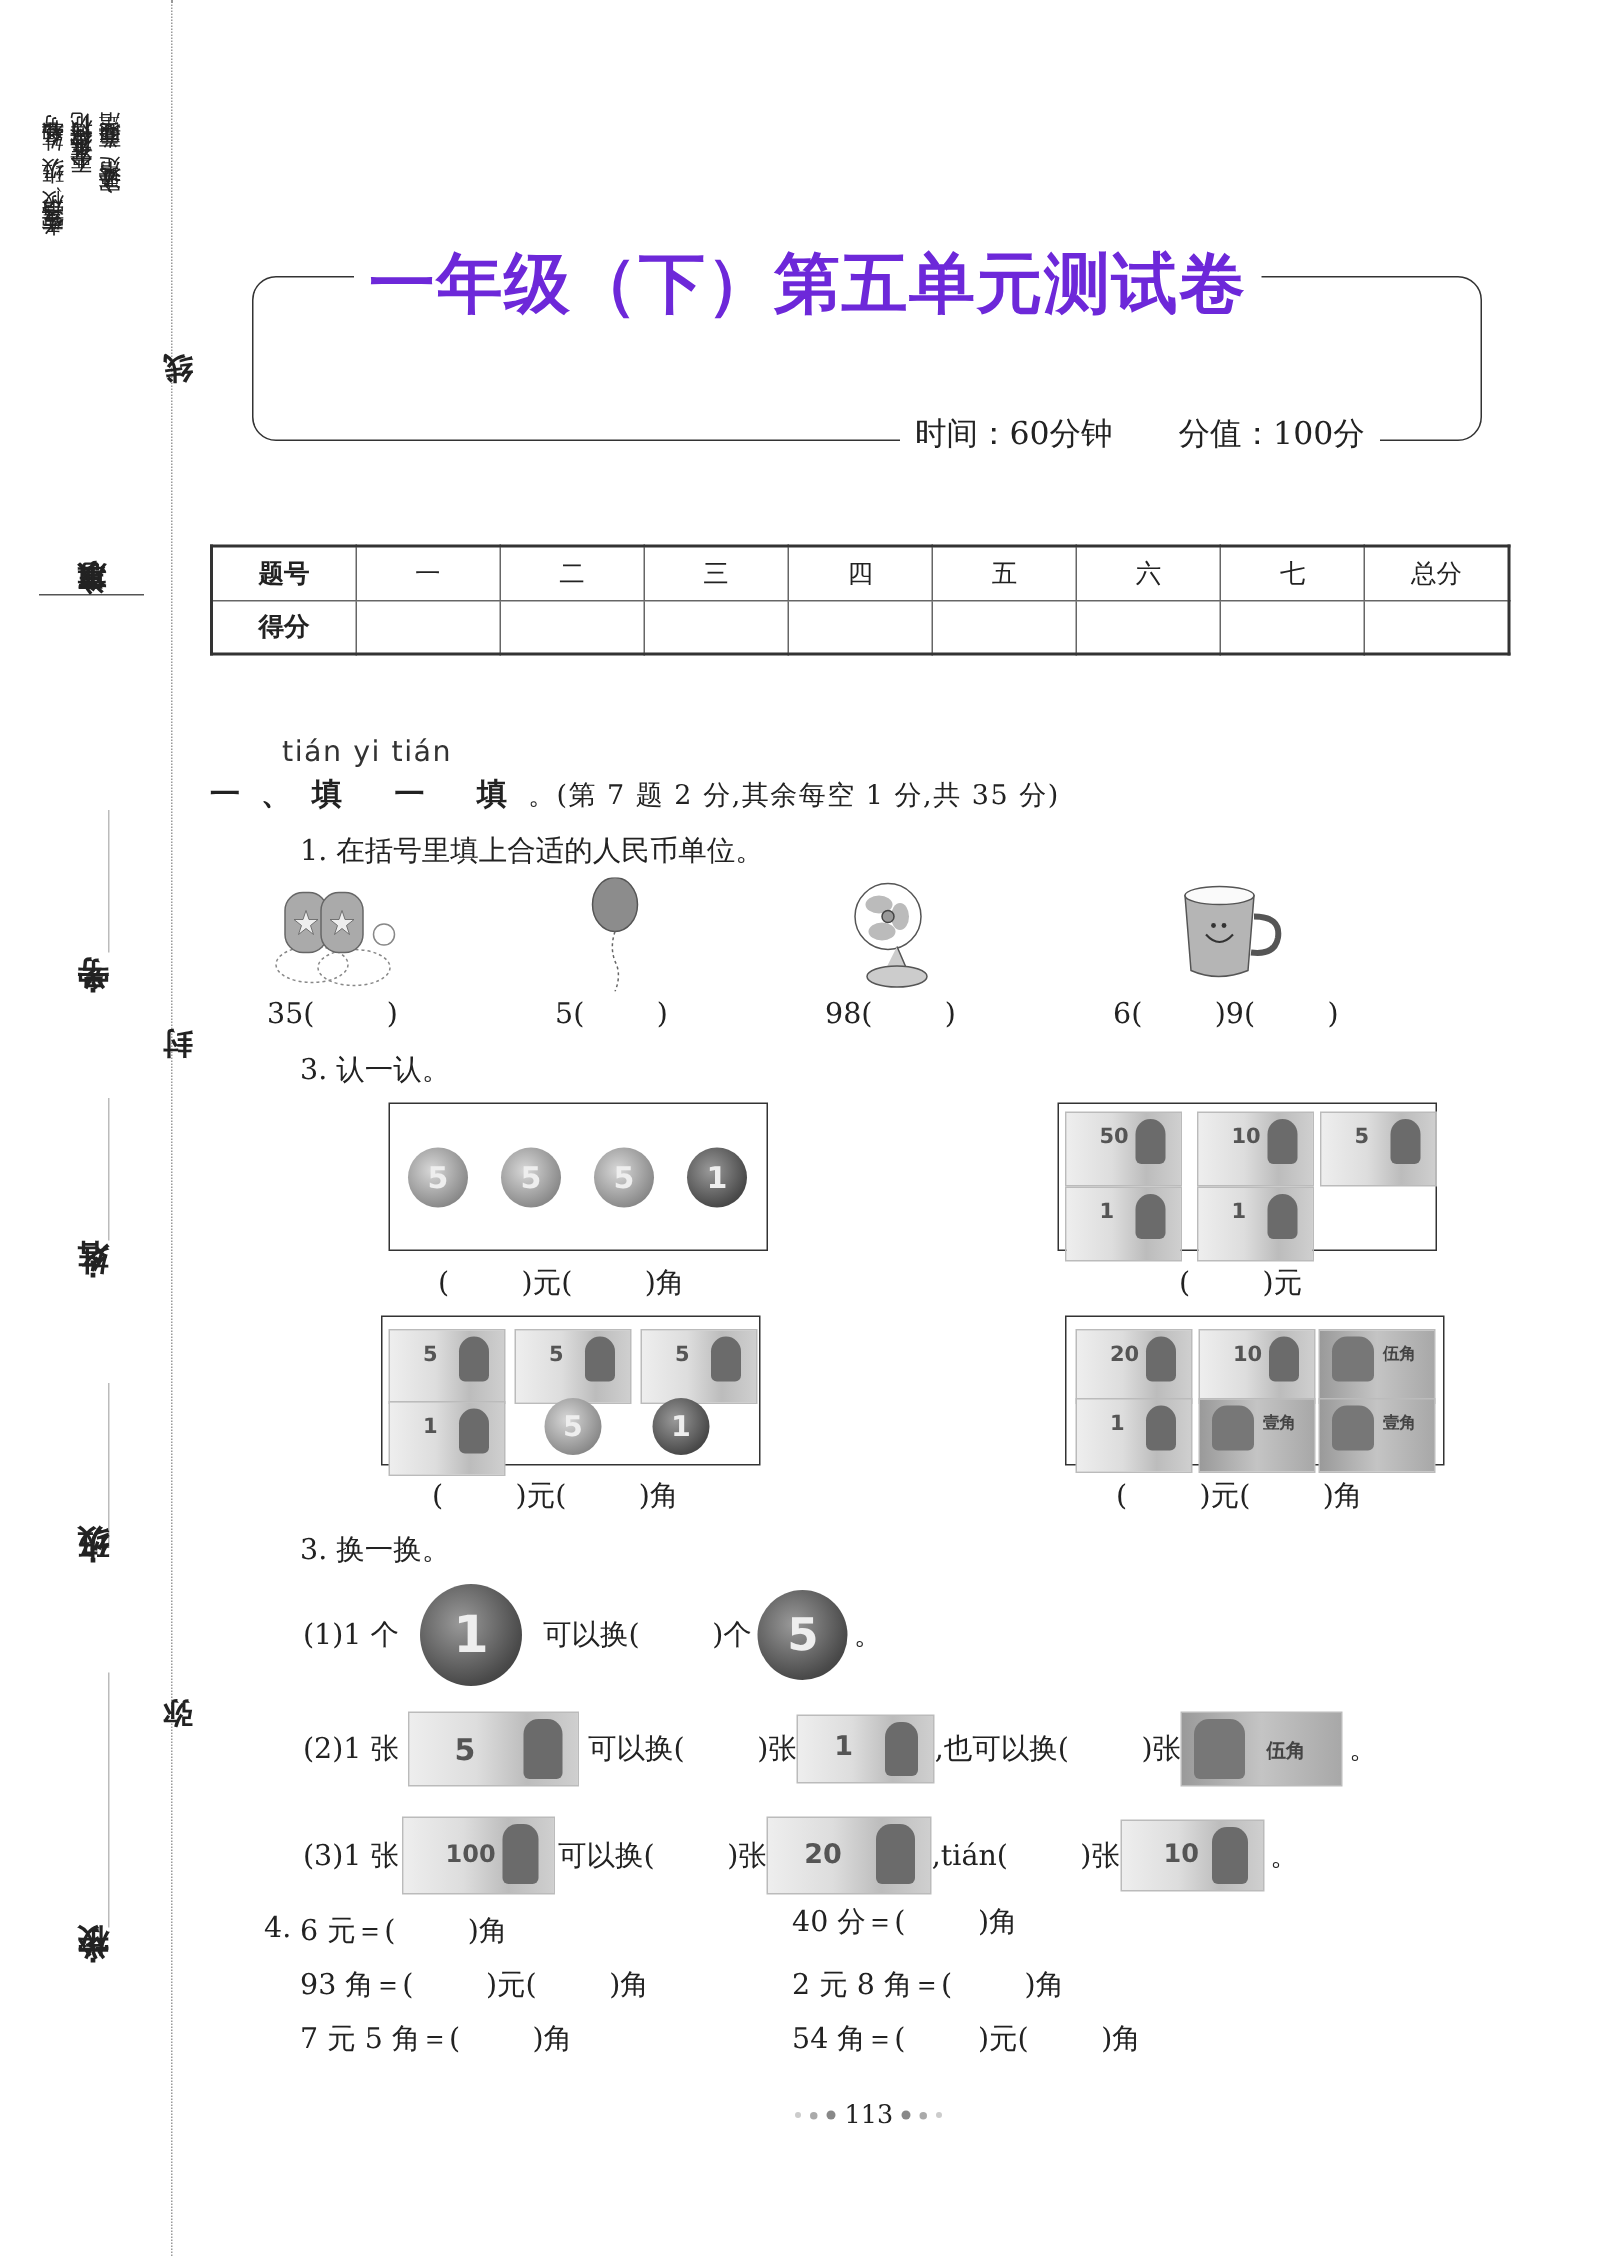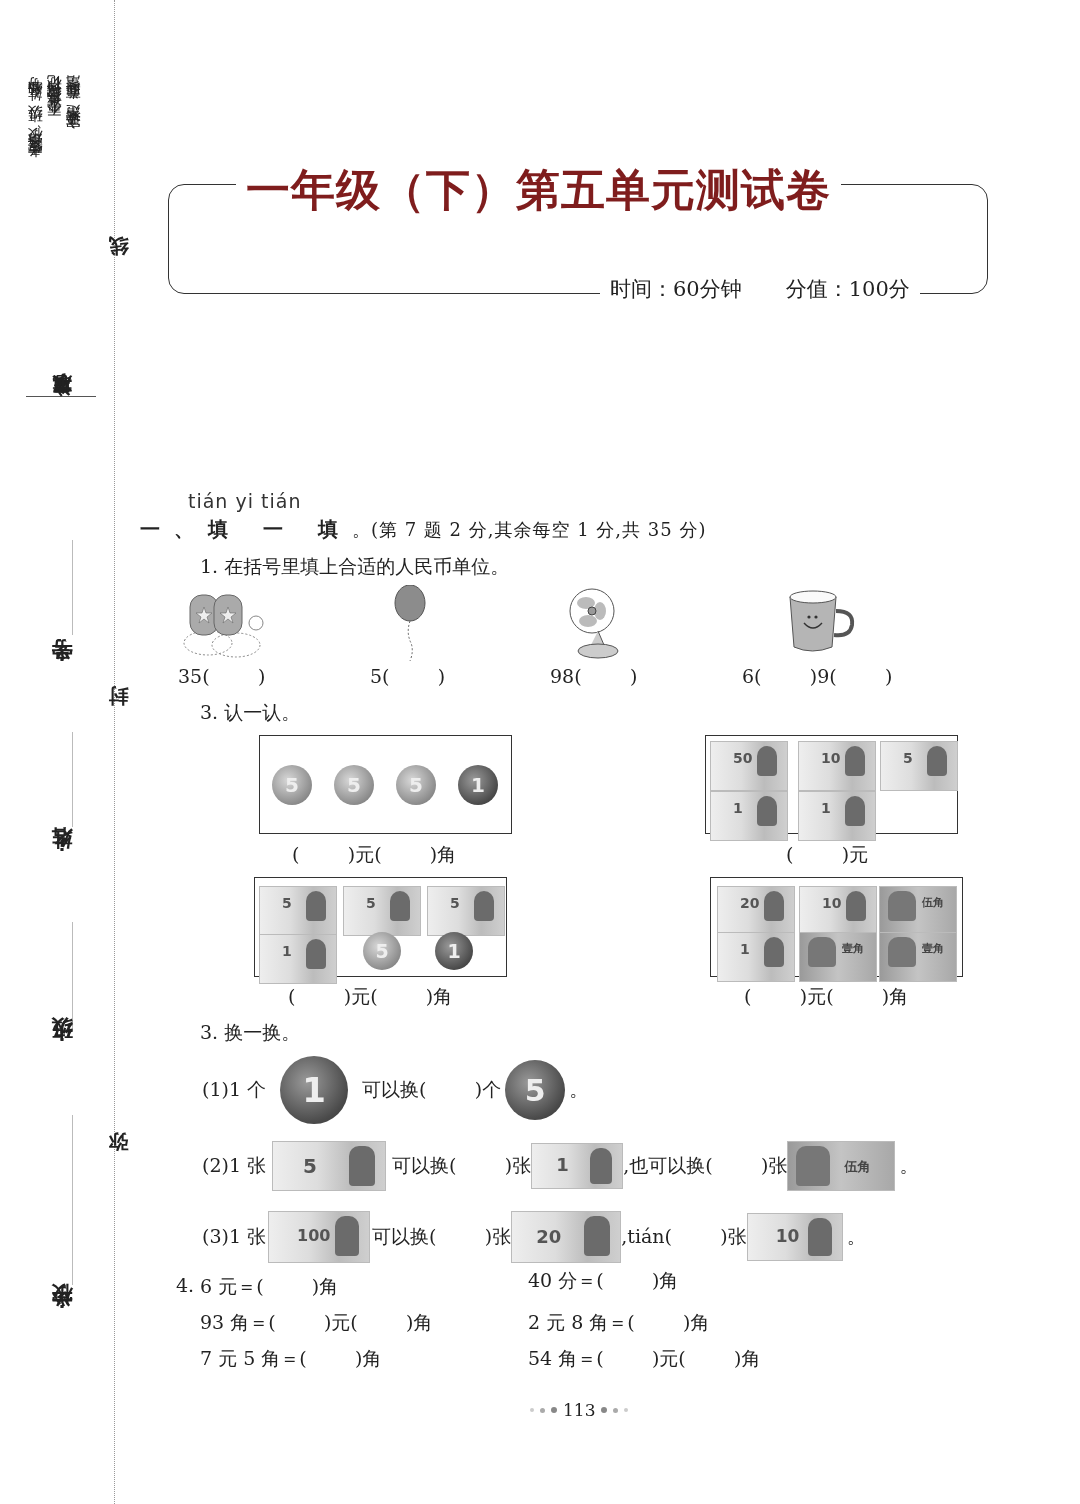--- a/index.html
+++ b/index.html
@@ -11,21 +11,21 @@
   .notice-title { position:absolute; left: 48px; top: 405px; font-family: "DejaVu Sans", sans-serif; font-weight: bold; font-size: 19px; letter-spacing: 2px; writing-mode: vertical-rl; transform: rotate(180deg); }
   .notice-block { position: absolute; left: 26px; top: 100px; width: 72px; height: 300px; display:flex; flex-direction: row-reverse; justify-content: flex-start; gap: 0; transform: rotate(180deg); }
   .notice-block .col { writing-mode: vertical-rl; font-size: 15px; letter-spacing: 2.5px; height: 300px; text-align: right; }
   .notice-divider { position:absolute; left: 26px; top: 396px; width: 70px; border-top: 1px solid #555; }
   .bind-char { position: absolute; left: 104px; font-family: "DejaVu Sans", sans-serif; font-weight: bold; font-size: 20px; writing-mode: vertical-rl; transform: rotate(180deg); background:#fff; }
   .field-label { position: absolute; left: 48px; font-family: "DejaVu Sans", sans-serif; font-weight: bold; font-size: 21px; writing-mode: vertical-rl; transform: rotate(180deg); letter-spacing: 2px; }
   .field-line { position: absolute; left: 72px; border-left: 1px solid #bbb; }
 
   
   .header-frame { position: absolute; left: 168px; top: 184px; width: 820px; height: 110px; border: 1.5px solid #333; border-radius: 16px; }
-  .header-title { position: absolute; left: 236px; top: 160px; height: 60px; padding: 0 10px; background: #fff; font-family: "DejaVu Sans", sans-serif; font-weight: bold; font-size: 44px; letter-spacing: 1px; color: #7f1d1d; line-height: 60px; }
+  .header-title { position: absolute; left: 236px; top: 160px; height: 60px; padding: 0 10px; background: #fff; font-family: "DejaVu Sans", sans-serif; font-weight: bold; font-size: 44px; letter-spacing: 1px; color: #6d28d9; line-height: 60px; }
   .header-meta { position: absolute; left: 600px; top: 272px; height: 34px; padding: 0 10px; background: #fff; font-size: 21px; line-height: 34px; color: #222; }
   .header-meta span + span { margin-left: 44px; }
 
   
   table.score { position: absolute; left: 140px; top: 363px; width: 867px; border-collapse: collapse; border: 2px solid #333; }
   table.score td { border: 1px solid #666; height: 36px; text-align: center; font-size: 17px; width: 96px; }
   table.score td.rowhead { font-family: "DejaVu Sans", sans-serif; font-weight: bold; width: 96px; }
 
   
   .pinyin { position: absolute; left: 188px; top: 490px; font-family: "DejaVu Sans", sans-serif; font-size: 19px; letter-spacing: 1px; color: #333; }
@@ -89,20 +89,42 @@
 <div class="field-label" style="top:1297px;">学校：</div>
 
 <div class="header-frame"></div>
 <div class="header-title">一年级（下）第五单元测试卷</div>
 <div class="header-meta">
   <span>时间：60分钟</span><span>分值：100分</span>
 </div>
 
 <table class="score">
   <tbody>
+      <tr>
+    <td class="rowhead">题号</td>
+    <td>一</td>
+    <td>二</td>
+    <td>三</td>
+    <td>四</td>
+    <td>五</td>
+    <td>六</td>
+    <td>七</td>
+    <td>总分</td>
+  </tr>
+  <tr>
+    <td class="rowhead">得分</td>
+    <td></td>
+    <td></td>
+    <td></td>
+    <td></td>
+    <td></td>
+    <td></td>
+    <td></td>
+    <td></td>
+  </tr>
 </tbody>
   </table>
 
 <div class="pinyin">tián yi tián</div>
 <div class="section-title">
   <span class="st-main">一、填 一 填</span><span class="st-note">。(第 7 题 2 分,其余每空 1 分,共 35 分)</span>
 </div>
 
 <div class="q" style="left:176px;top:554px;">1. 在括号里填上合适的人民币单位。</div>
 

